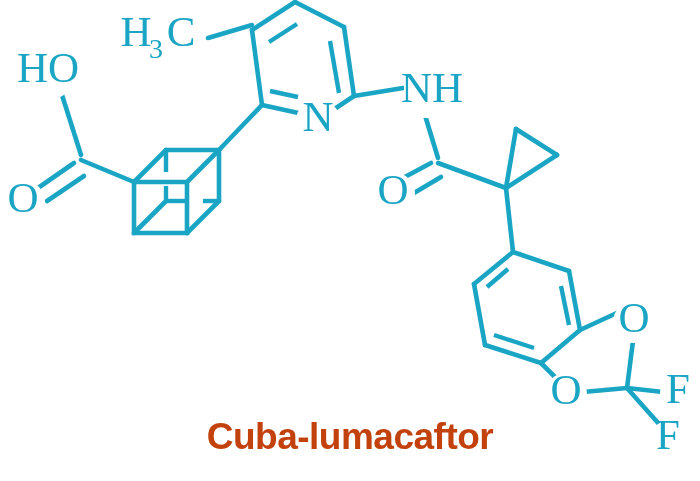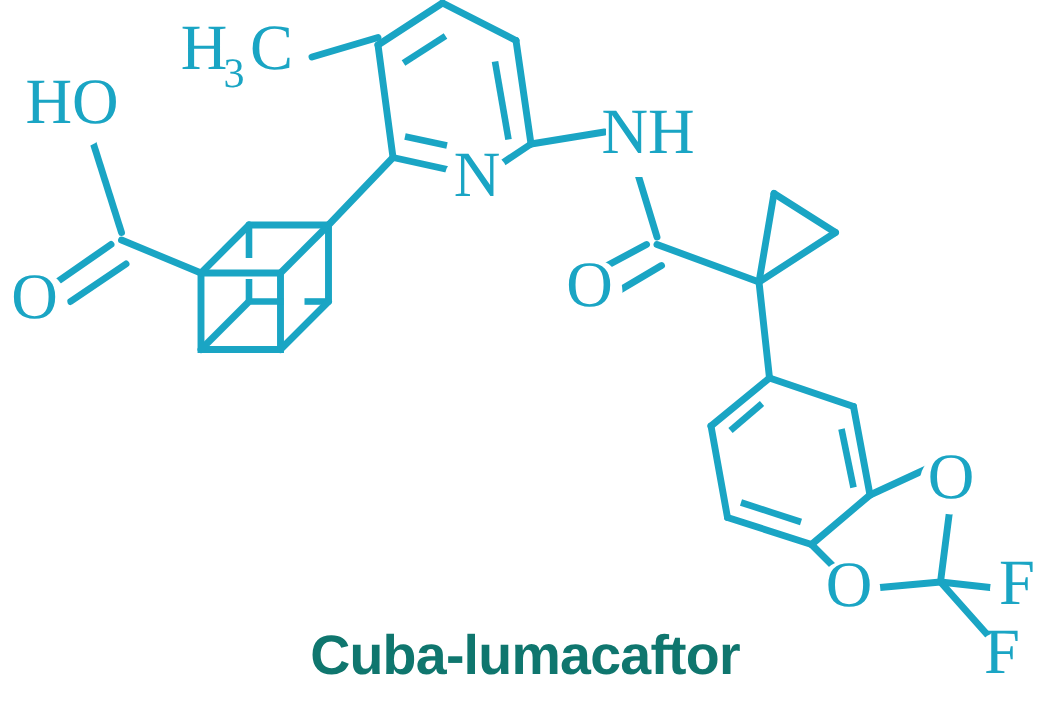--- a/index.html
+++ b/index.html
@@ -53,21 +53,21 @@
   .compound-title {
     position: absolute;
     left: 0;
     width: 700px;
     top: 416px;
     text-align: center;
     font-family: "Liberation Sans", sans-serif;
     font-weight: bold;
     font-size: 37px;
     letter-spacing: -0.5px;
-    color: #0f766e;
+    color: #c2410c;
   }
 </style>
 </head>
 <body>
 
 <div id="canvas">
 
   <svg id="structure-svg" viewBox="0 0 700 481">
 
     <g>

